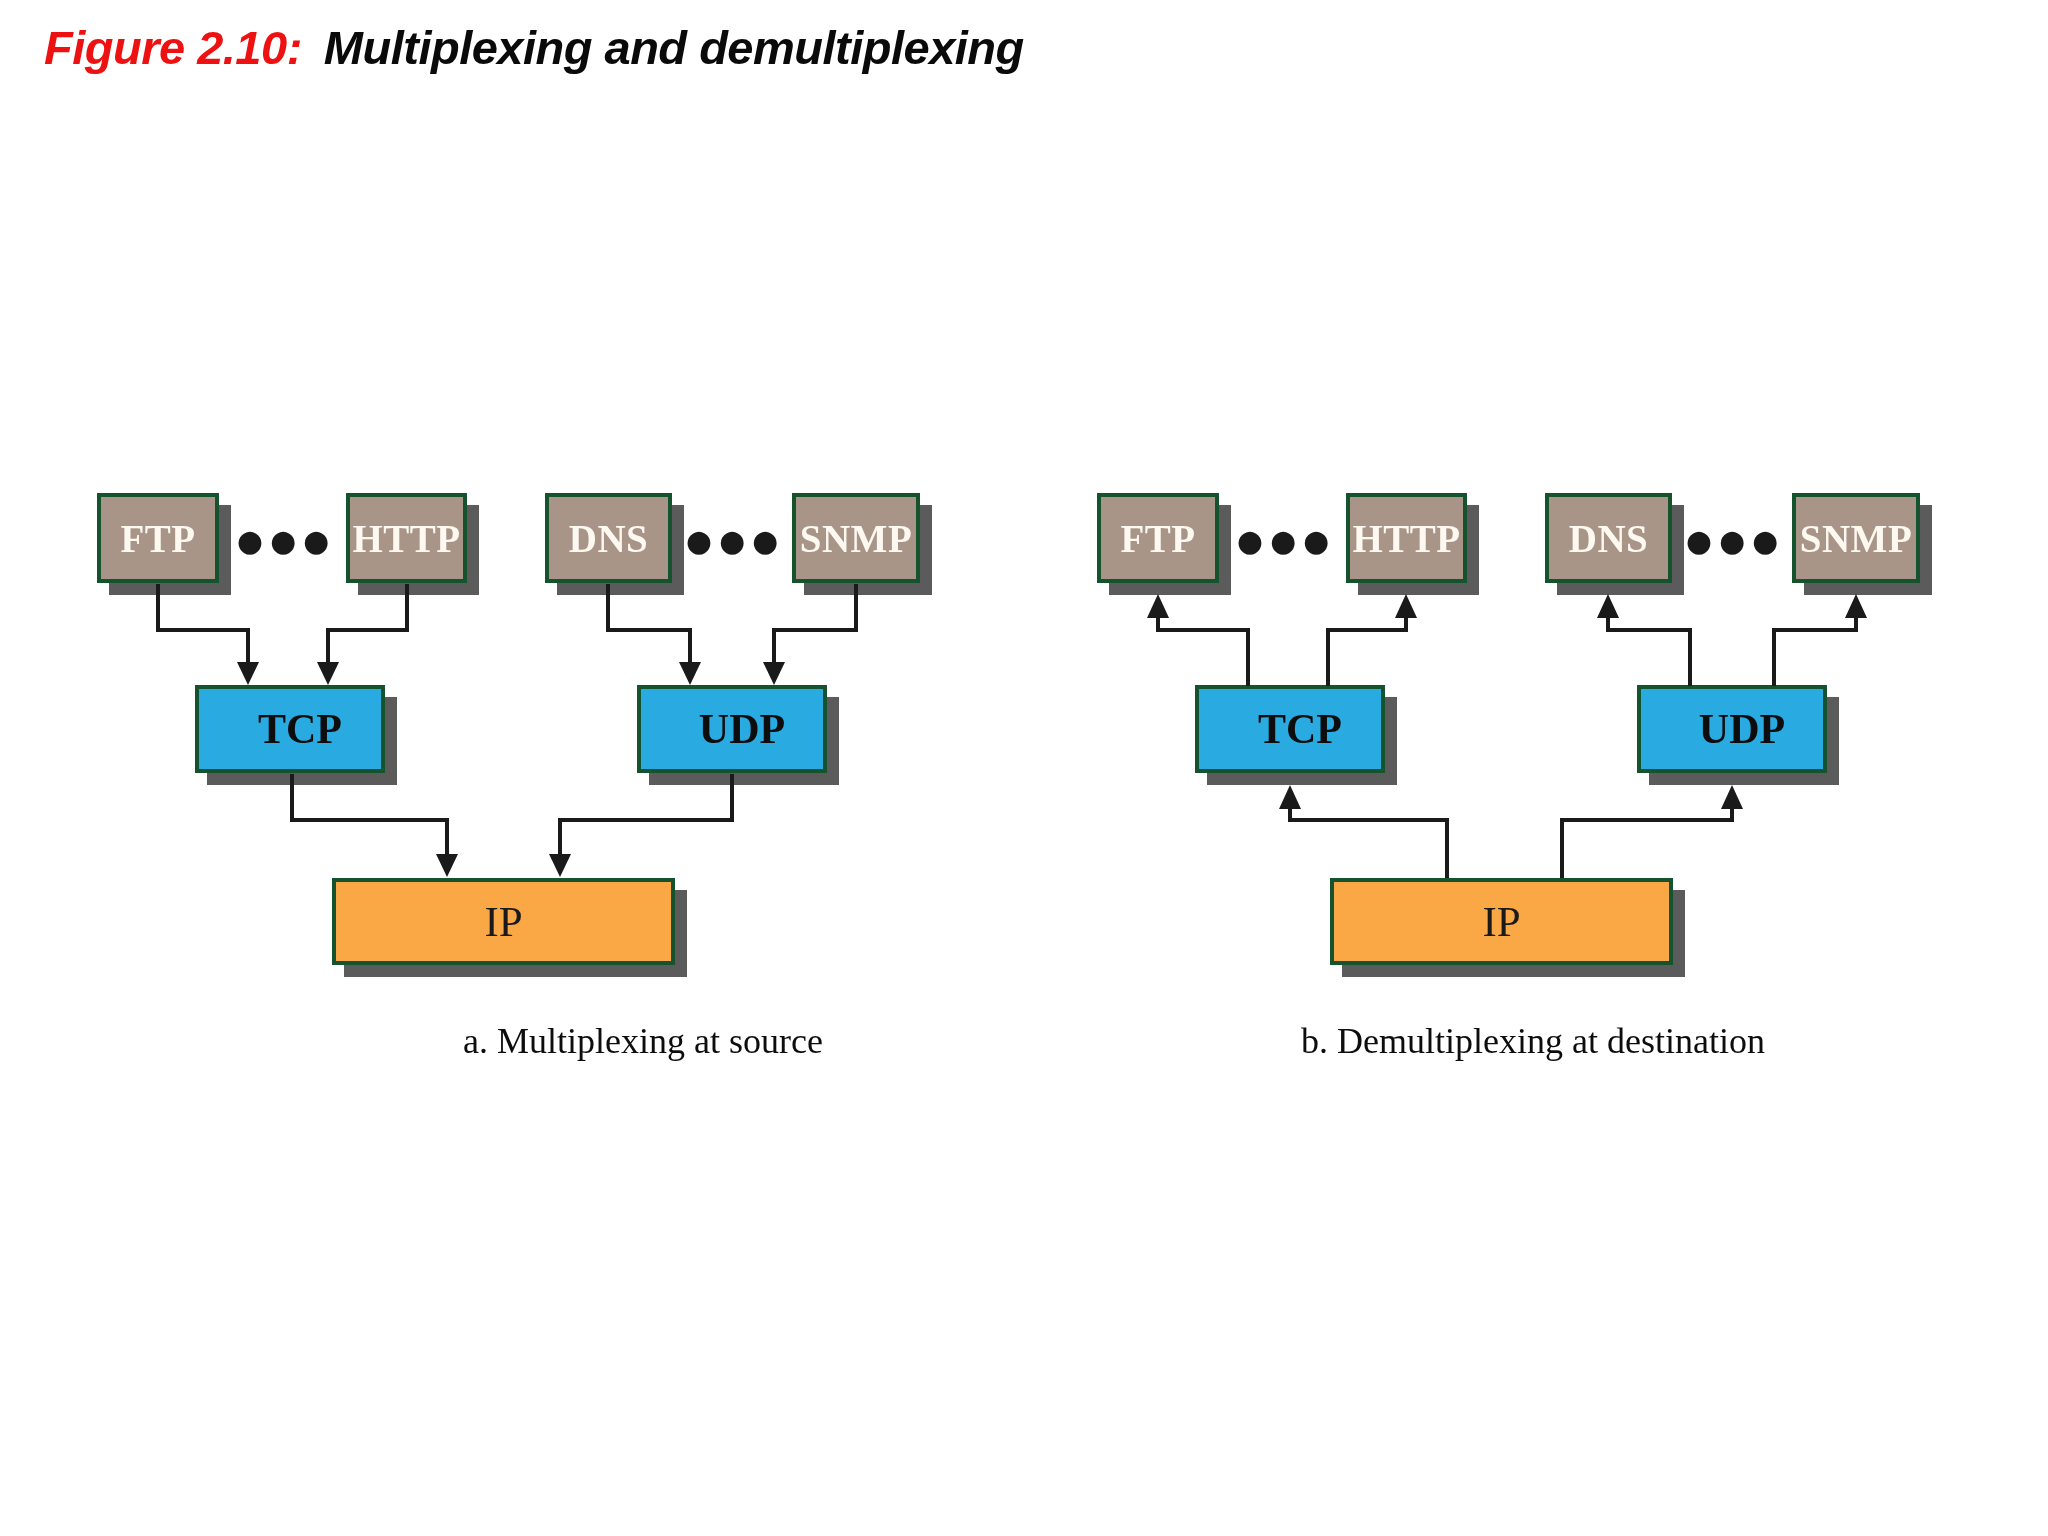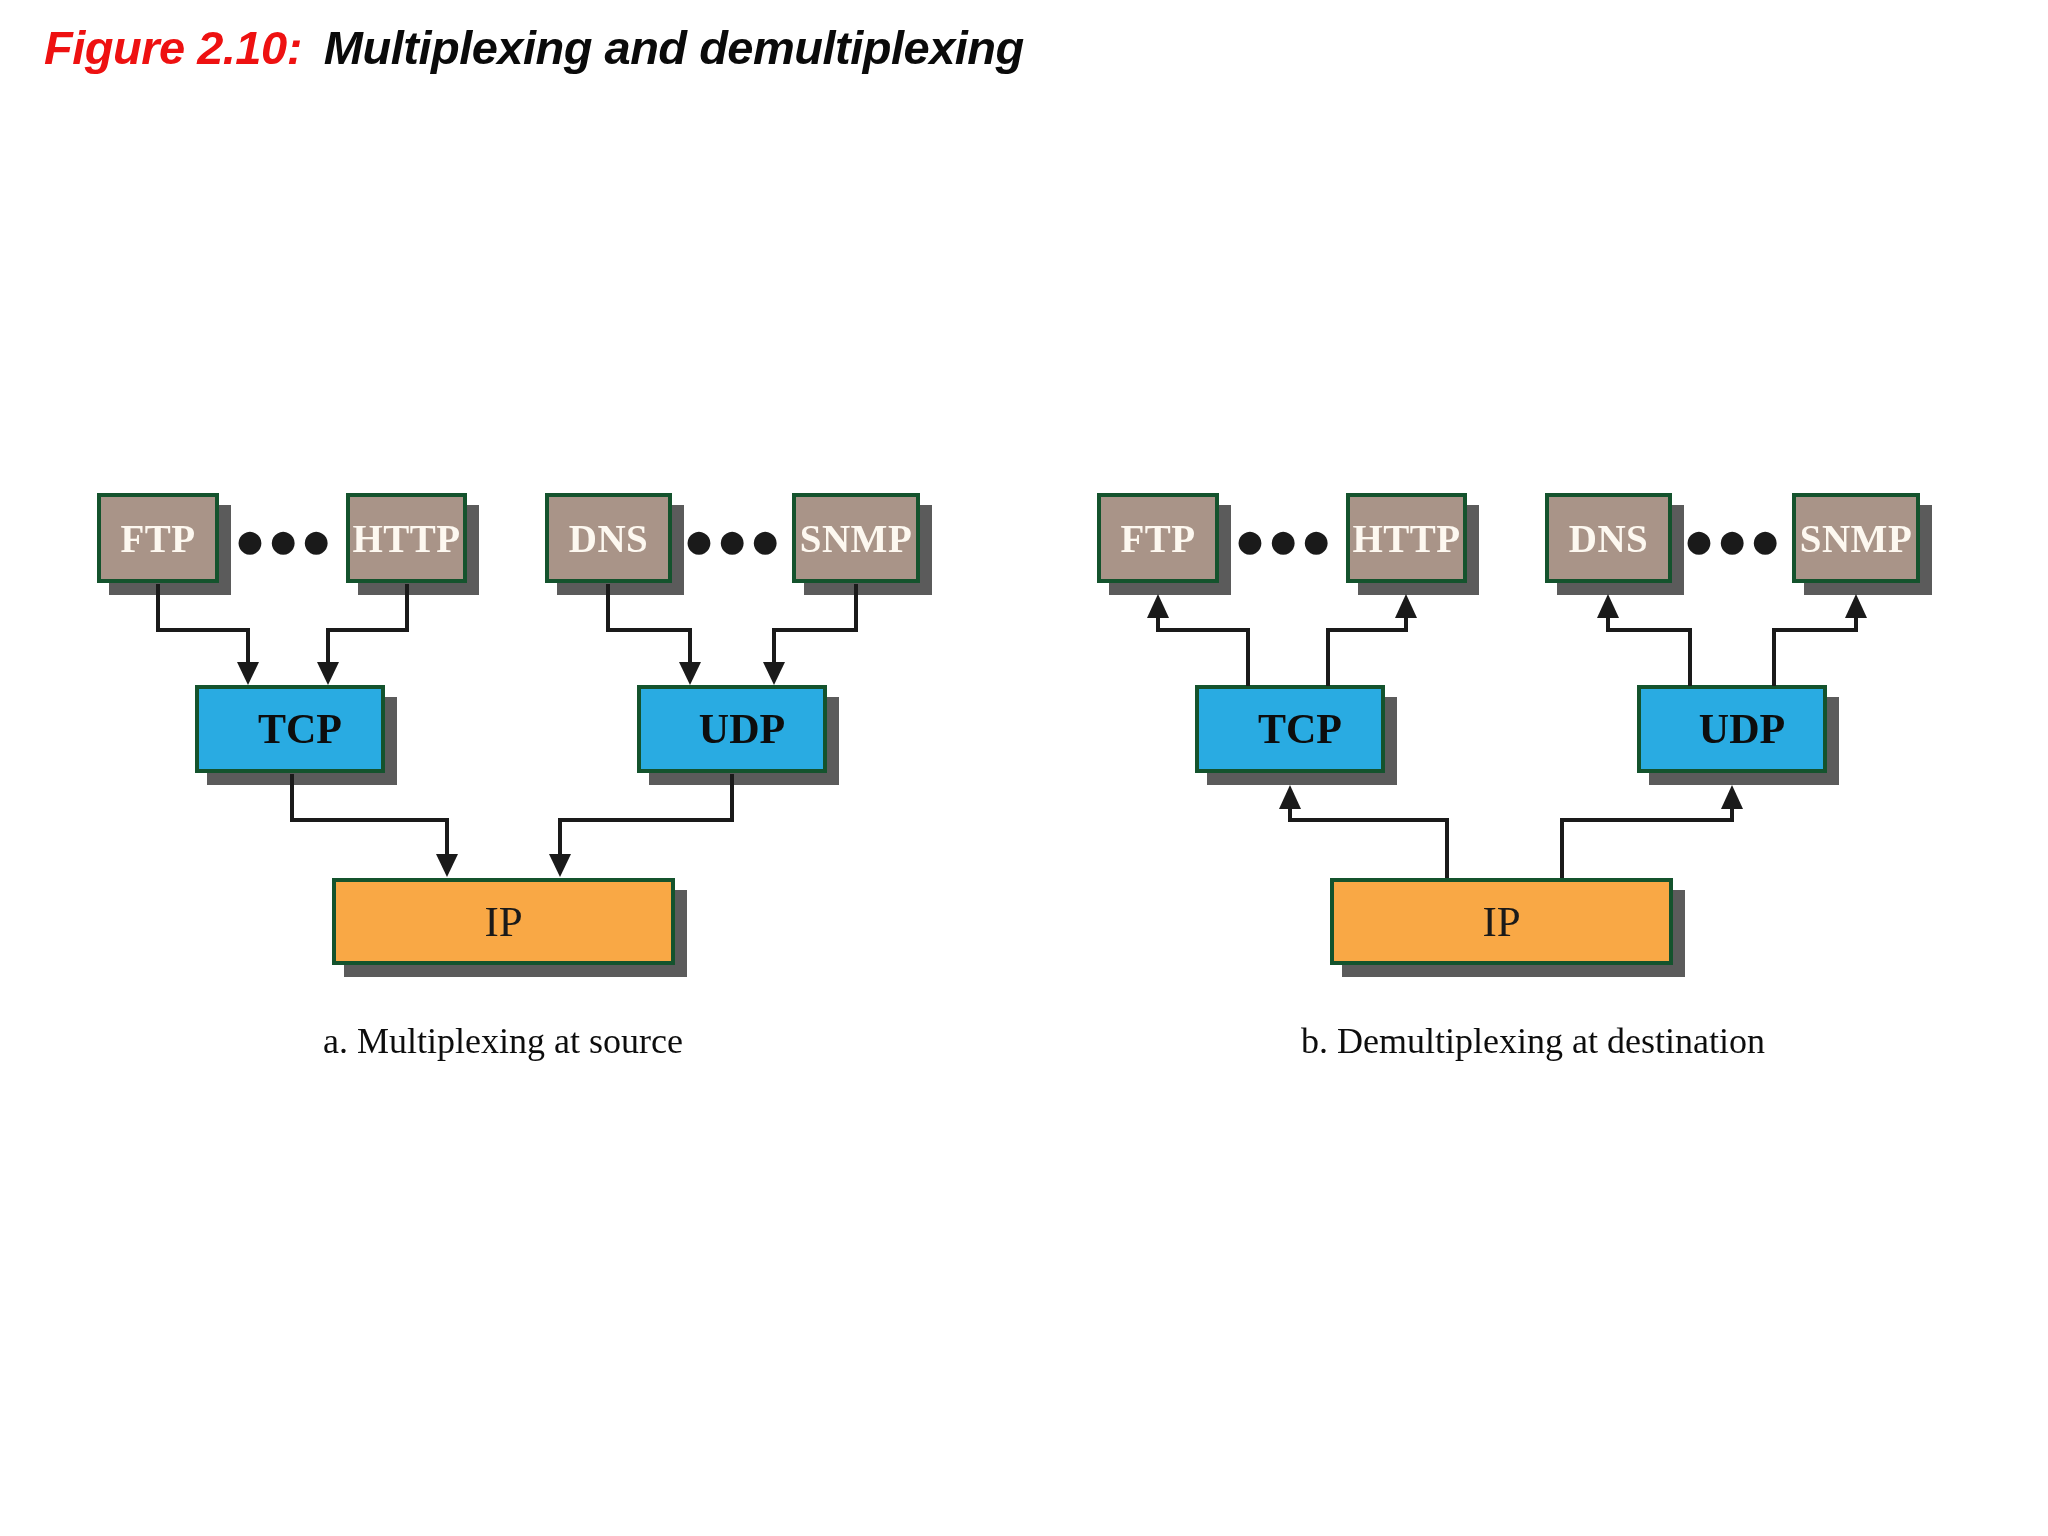--- a/index.html
+++ b/index.html
@@ -71,21 +71,21 @@
     <span class="lbl">TCP</span>
   </div>
   <div class="nbox transport-box" style="left:637px;top:685px;width:190px;height:88px;">
     <span class="lbl">UDP</span>
   </div>
 
   <div class="nbox network-box" style="left:332px;top:878px;width:343px;height:87px;">
     <span class="lbl">IP</span>
   </div>
 
-  <div class="caption" style="left:183px;">a. Multiplexing at source</div>
+  <div class="caption" style="left:183px;text-align:right;">a. Multiplexing at source</div>
 
   <div class="nbox app-box" style="left:1097px;top:493px;width:122px;height:90px;">
     <span class="lbl">FTP</span>
   </div>
   <div class="dots" style="left:1203px;top:515px;">●●●</div>
   <div class="nbox app-box" style="left:1346px;top:493px;width:121px;height:90px;">
     <span class="lbl">HTTP</span>
   </div>
   <div class="nbox app-box" style="left:1545px;top:493px;width:127px;height:90px;">
     <span class="lbl">DNS</span>

